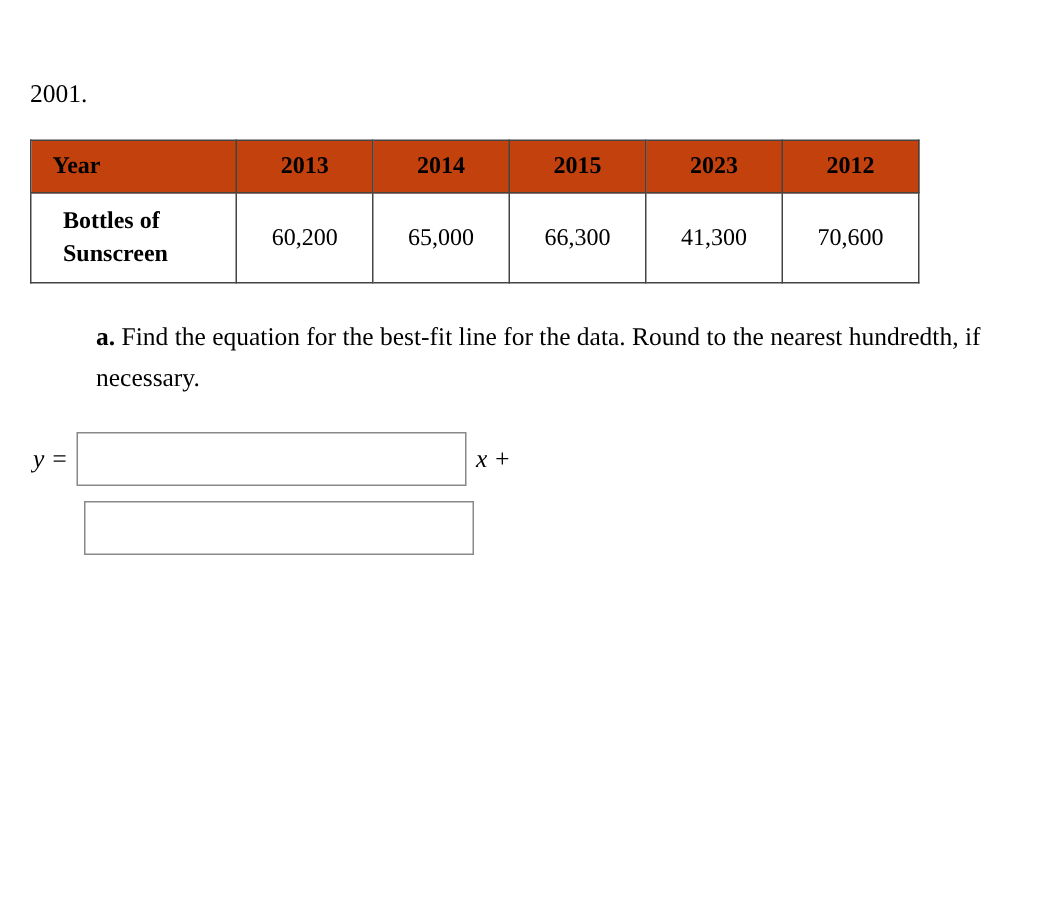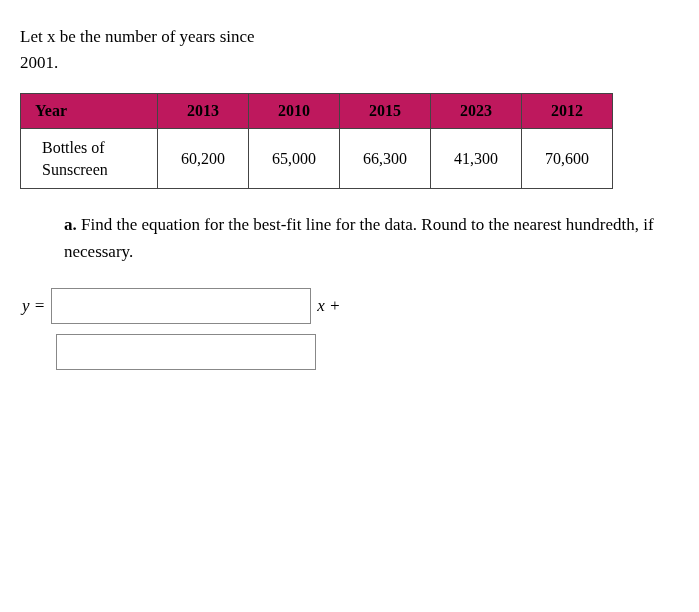--- a/index.html
+++ b/index.html
@@ -41,25 +41,25 @@
 
     table th:first-child,
     table td:first-child {
       text-align: left;
       font-weight: bold;
       min-width: 110px;
     }
 
     table thead th {
       font-weight: bold;
-      background: #be185d;
+      background: #c2410c;
     }
 
     table tbody td:first-child {
-      font-weight: normal;
+      font-weight: bold;
       line-height: 1.35;
       padding-left: 21px;
     }
 
     .part-a {
       font-size: 17px;
       line-height: 1.6;
       margin-bottom: 22px;
       margin-left: 44px;
     }
@@ -107,30 +107,30 @@
       padding: 2px 6px;
       outline: none;
       display: block;
       margin-left: 36px;
     }
   </style>
 </head>
 <body>
 
 <p class="intro-text">
-  <span>Let x be the number of years since</span><br>
+  <br>
   <span>2001.</span>
 </p>
 
 <table>
   <thead>
     <tr>
       <th>Year</th>
       <th>2013</th>
-      <th>2010</th>
+      <th>2014</th>
       <th>2015</th>
       <th>2023</th>
       <th>2012</th>
     </tr>
   </thead>
   <tbody>
     <tr>
       <td>
         <span>Bottles of<br>Sunscreen</span>
       </td>

